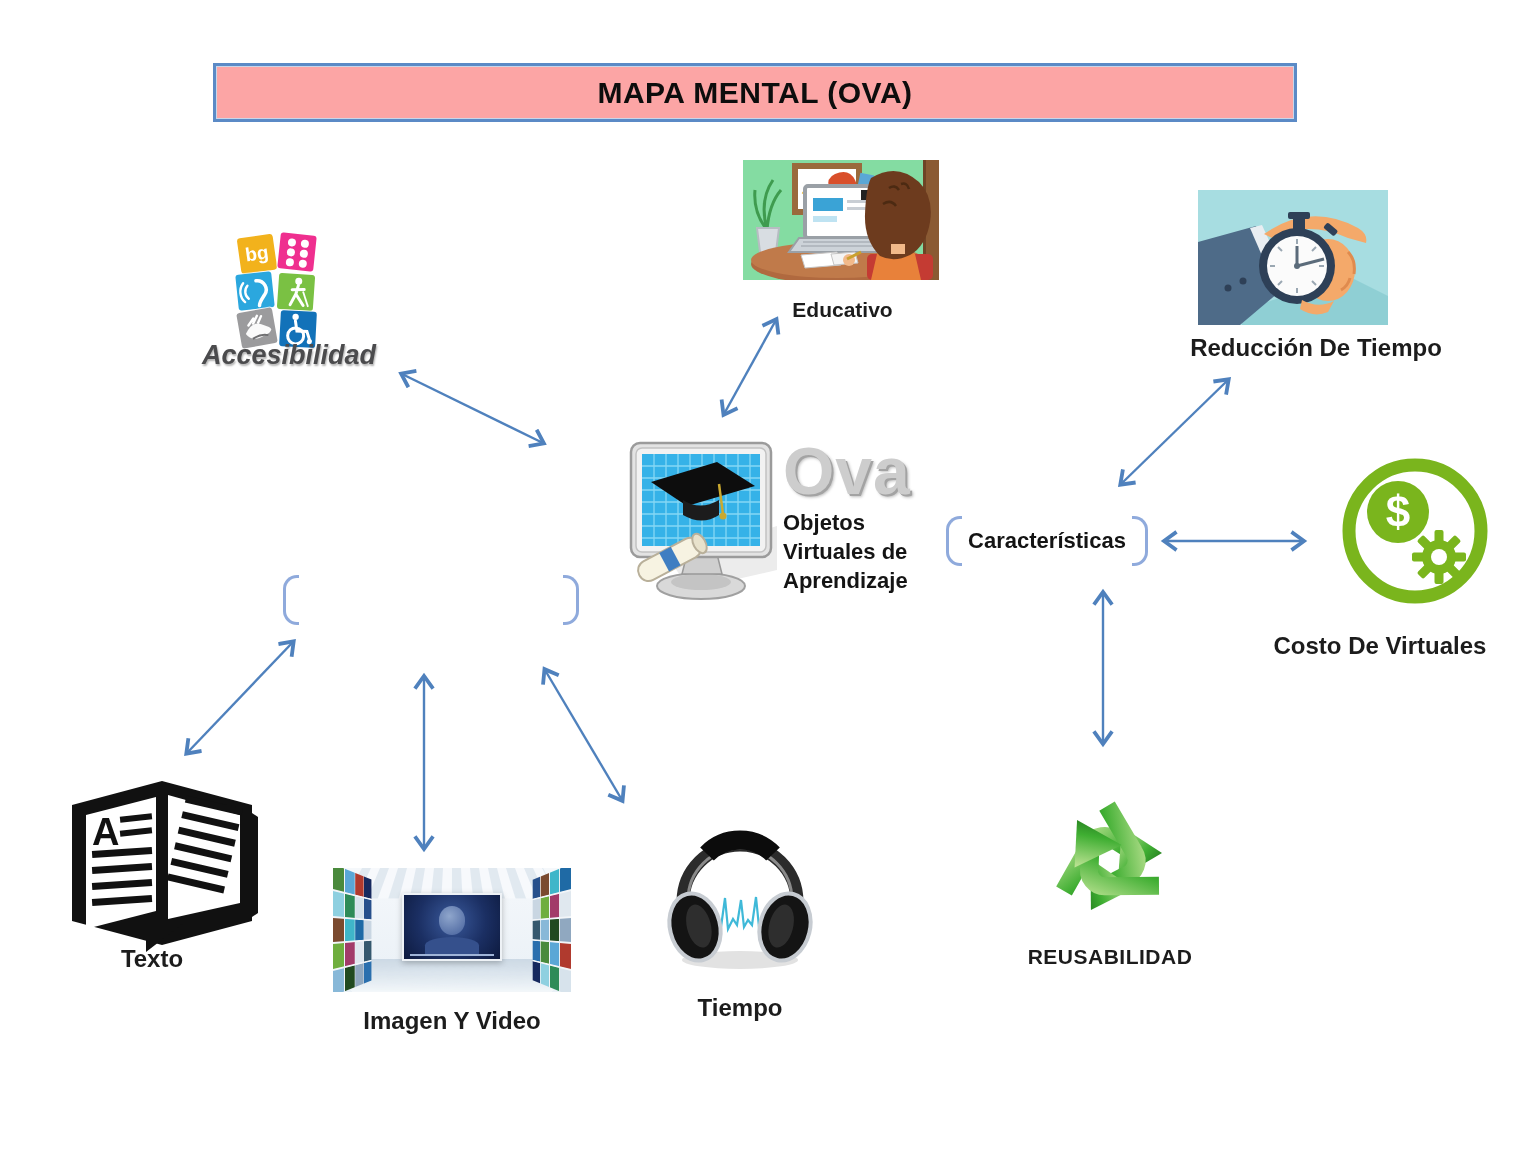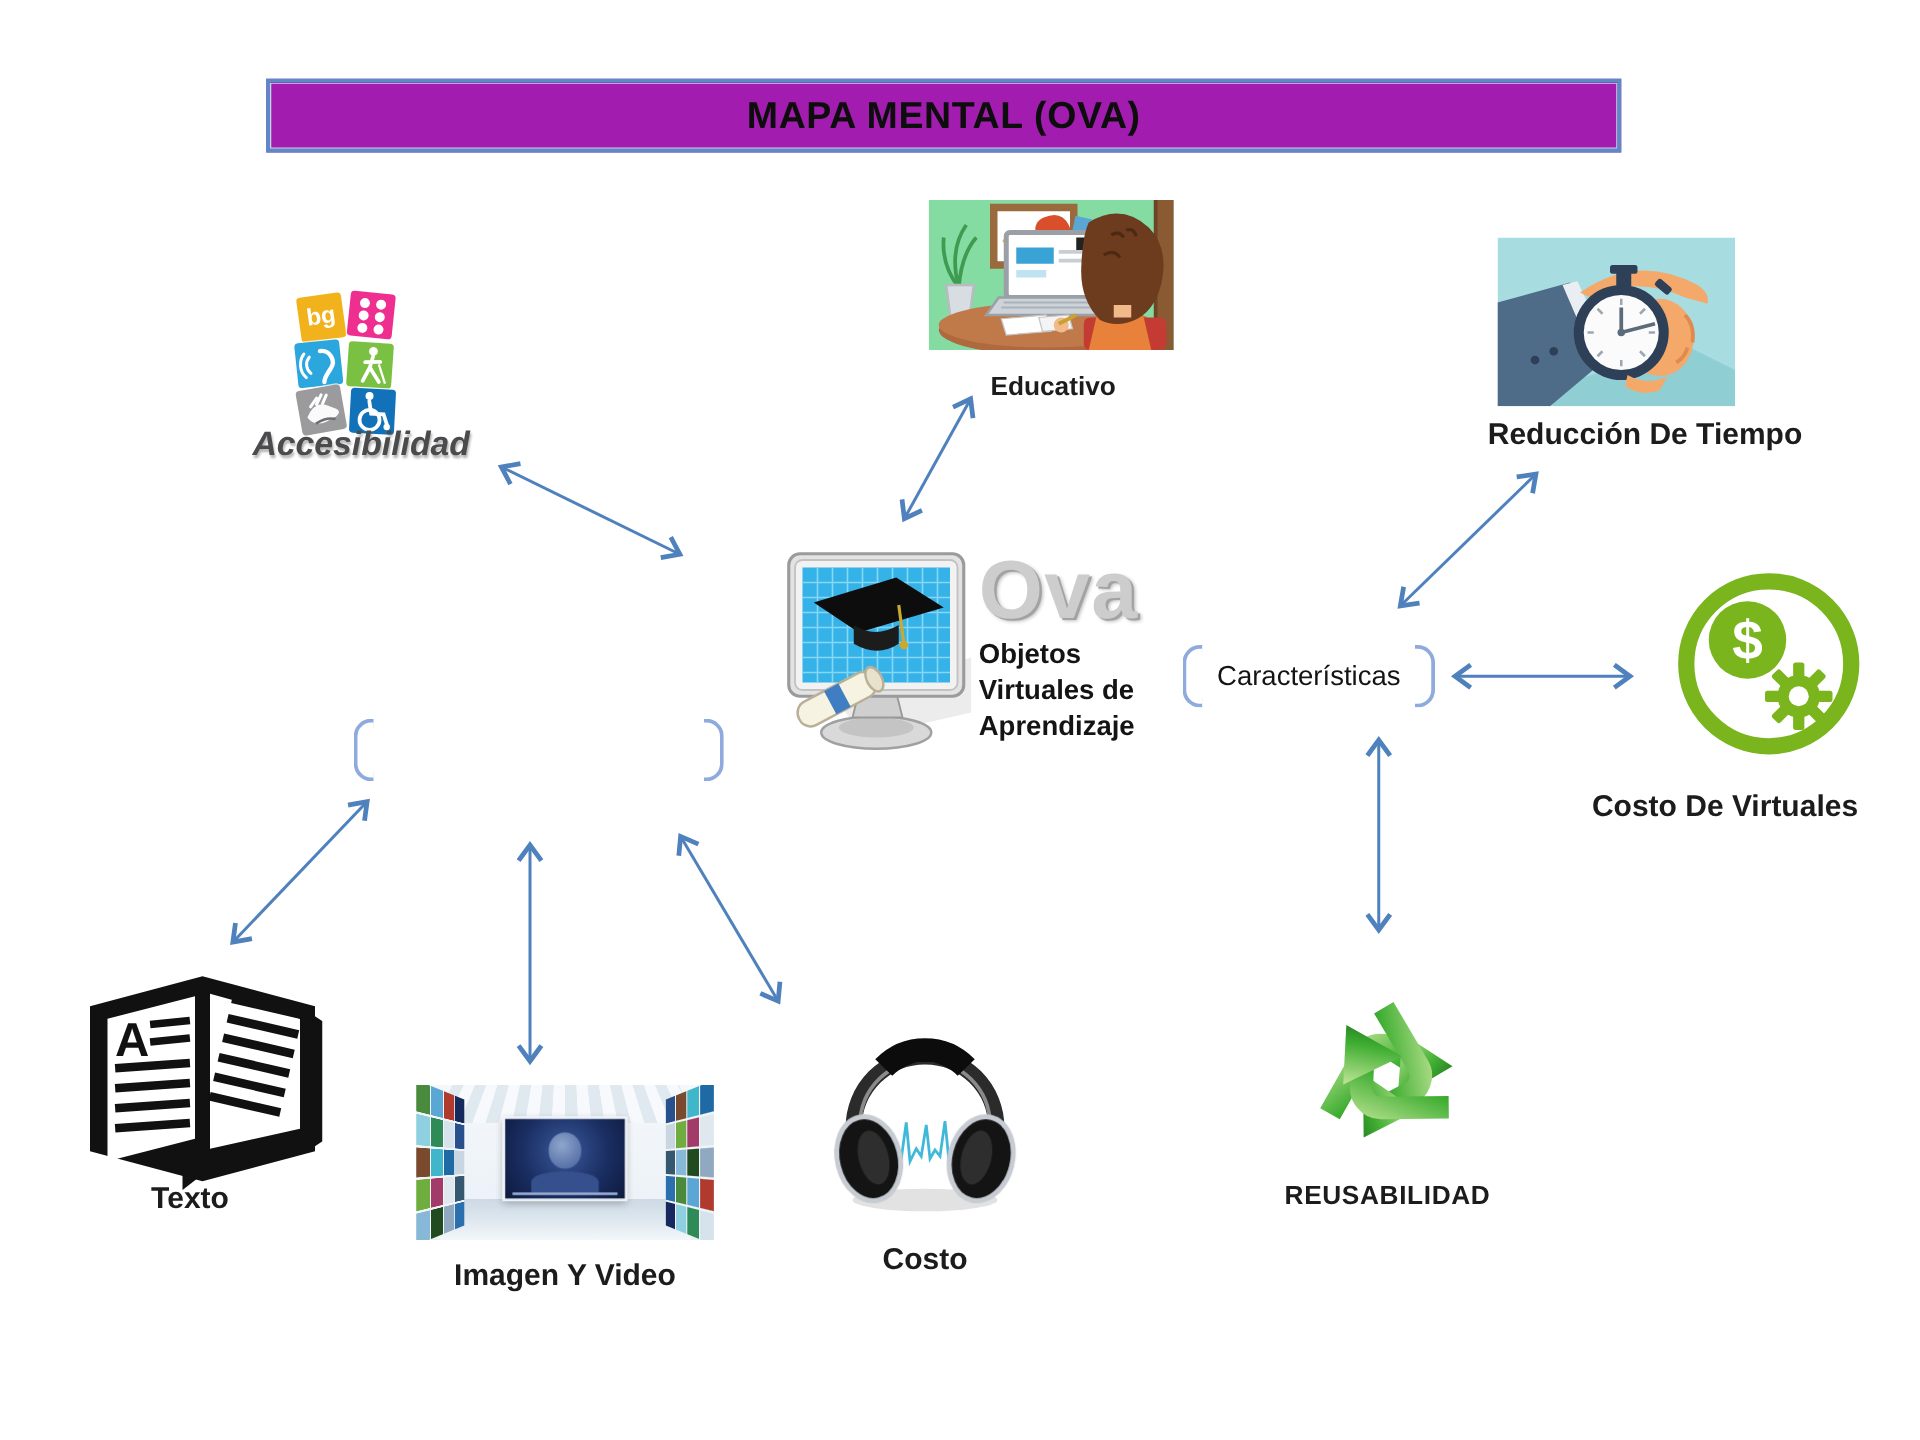--- a/index.html
+++ b/index.html
@@ -8,34 +8,34 @@
     font-family:"Liberation Sans", sans-serif;overflow:hidden;
   }
   .abs{position:absolute;}
 
   
   .title-box{
     left:213px;top:63px;width:1078px;height:53px;
     border:3px solid #5b8ac6;box-shadow:0 0 0 1px #c8d6ea inset;
     display:flex;align-items:center;justify-content:center;
     font-size:30px;font-weight:bold;color:#0d0d0d;letter-spacing:.5px;
-    background:#a21caf;
+    background:#fca5a5;
   }
 
   
   .nlabel{
     font-weight:bold;color:#1c1c1c;text-align:center;line-height:1.1;
   }
 
   
   .bracket-node{display:flex;align-items:center;justify-content:center;}
   .bracket{position:absolute;top:0;bottom:0;width:13px;}
   .bracket.l{left:0;border:3px solid #8faadc;border-right:none;border-radius:14px 0 0 14px;}
   .bracket.r{right:0;border:3px solid #8faadc;border-left:none;border-radius:0 14px 14px 0;}
-  .bracket-node .txt{font-weight:normal;color:#141414;white-space:nowrap;}
+  .bracket-node .txt{font-weight:bold;color:#141414;white-space:nowrap;}
 
   
   .acc-tile{position:absolute;width:36px;height:36px;border-radius:3px;
     display:flex;align-items:center;justify-content:center;box-shadow:0 0 0 1px rgba(255,255,255,.7);}
   .acc-bg-text{color:#fff;font-weight:bold;font-size:19px;letter-spacing:0;}
   .acc-word{font-weight:bold;font-size:27px;color:#4b4b4d;text-shadow:1px 2px 2px rgba(0,0,0,.3);}
 
   
   .ova-wrap{display:flex;align-items:flex-start;}
   .ova-textcol{margin-left:6px;padding-top:4px;}
@@ -376,13 +376,13 @@
     <ellipse cx="40" cy="127" rx="25" ry="34" fill="#141414"></ellipse>
     <ellipse cx="40" cy="127" rx="25" ry="34" fill="none" stroke="#c7ccd2" stroke-width="4"></ellipse>
     <ellipse cx="44" cy="127" rx="12" ry="22" fill="#2e2e2e"></ellipse>
   </g>
   <g transform="rotate(14 130 127)">
     <ellipse cx="130" cy="127" rx="25" ry="34" fill="#141414"></ellipse>
     <ellipse cx="130" cy="127" rx="25" ry="34" fill="none" stroke="#c7ccd2" stroke-width="4"></ellipse>
     <ellipse cx="126" cy="127" rx="12" ry="22" fill="#2e2e2e"></ellipse>
   </g>
 </svg>
-<div class="abs nlabel" style="left:655px;top:995px;width:170px;font-size:24px;">Costo</div>
+<div class="abs nlabel" style="left:655px;top:995px;width:170px;font-size:24px;">Tiempo</div>
 
 </body></html>

